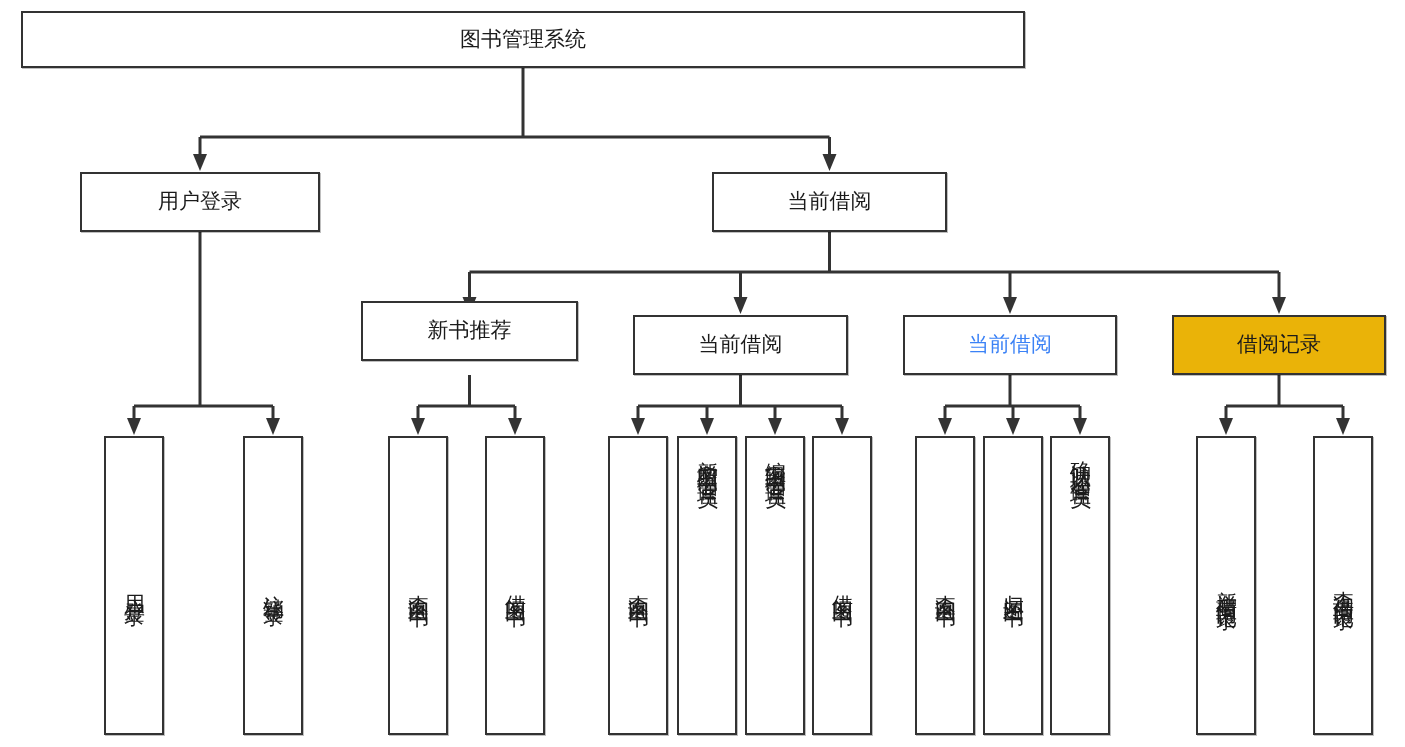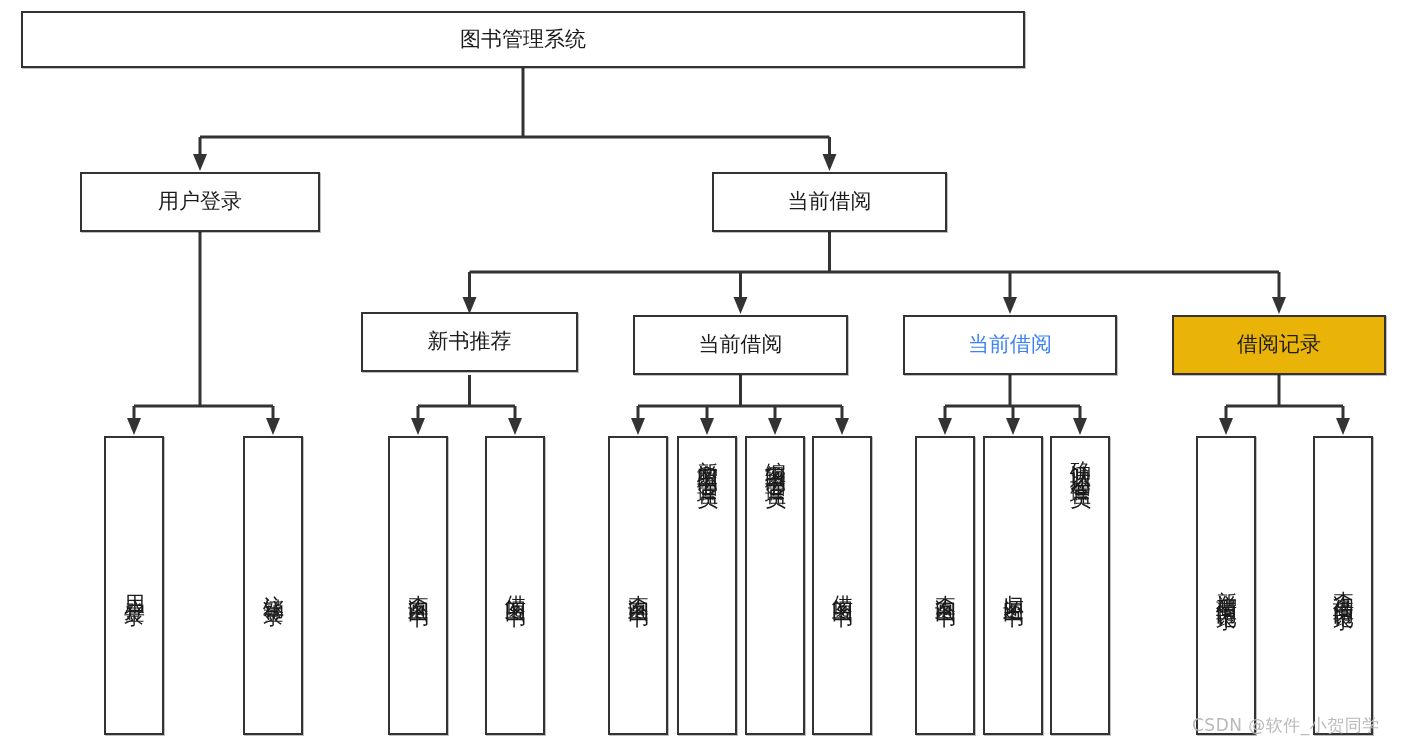--- a/index.html
+++ b/index.html
@@ -111,21 +111,21 @@
   <div id="nodes">
       <div class="node-box" style="left: 21px; top: 11px; width: 1004px; height: 57px; border-color: rgb(51, 51, 51); background: rgb(255, 255, 255);">
         <div class="node-label-h" style="color: rgb(27, 27, 27);">图书管理系统</div>
       </div>
       <div class="node-box" style="left: 80px; top: 172px; width: 240px; height: 60px; border-color: rgb(51, 51, 51); background: rgb(255, 255, 255);">
         <div class="node-label-h" style="color: rgb(27, 27, 27);">用户登录</div>
       </div>
       <div class="node-box" style="left: 712px; top: 172px; width: 235px; height: 60px; border-color: rgb(51, 51, 51); background: rgb(255, 255, 255);">
         <div class="node-label-h" style="color: rgb(27, 27, 27);">当前借阅</div>
       </div>
-      <div class="node-box" style="left: 361px; top: 312px; width: 217px; height: 60px; border-color: rgb(51, 51, 51); background: rgb(255, 255, 255);">
+      <div class="node-box" style="left: 361px; top: 301px; width: 217px; height: 60px; border-color: rgb(51, 51, 51); background: rgb(255, 255, 255);">
         <div class="node-label-h" style="color: rgb(27, 27, 27);">新书推荐</div>
       </div>
       <div class="node-box" style="left: 633px; top: 315px; width: 215px; height: 60px; border-color: rgb(51, 51, 51); background: rgb(255, 255, 255);">
         <div class="node-label-h" style="color: rgb(27, 27, 27);">当前借阅</div>
       </div>
       <div class="node-box" style="left: 903px; top: 315px; width: 214px; height: 60px; border-color: rgb(51, 51, 51); background: rgb(255, 255, 255);">
         <div class="node-label-h" style="color: #3b82f6;">当前借阅</div>
       </div>
       <div class="node-box" style="left: 1172px; top: 315px; width: 214px; height: 60px; border-color: rgb(51, 51, 51); background: #eab308;">
         <div class="node-label-h" style="color: rgb(27, 27, 27);">借阅记录</div>
@@ -189,14 +189,13 @@
         <div class="vwrap">
           <div class="vtext" style="color: rgb(27, 27, 27);">新增借阅记录</div>
         </div>
       </div>
       <div class="node-box" style="left: 1313px; top: 436px; width: 60px; height: 299px; border-color: rgb(51, 51, 51); background: rgb(255, 255, 255);">
         <div class="vwrap">
           <div class="vtext" style="color: rgb(27, 27, 27);">查询借阅记录</div>
         </div>
       </div>
     </div>
-  <div class="watermark" style="left: 1192px; top: 714px; color: rgb(185, 185, 185);">CSDN @软件_小贺同学</div>
 </div>
 
 </body></html>

